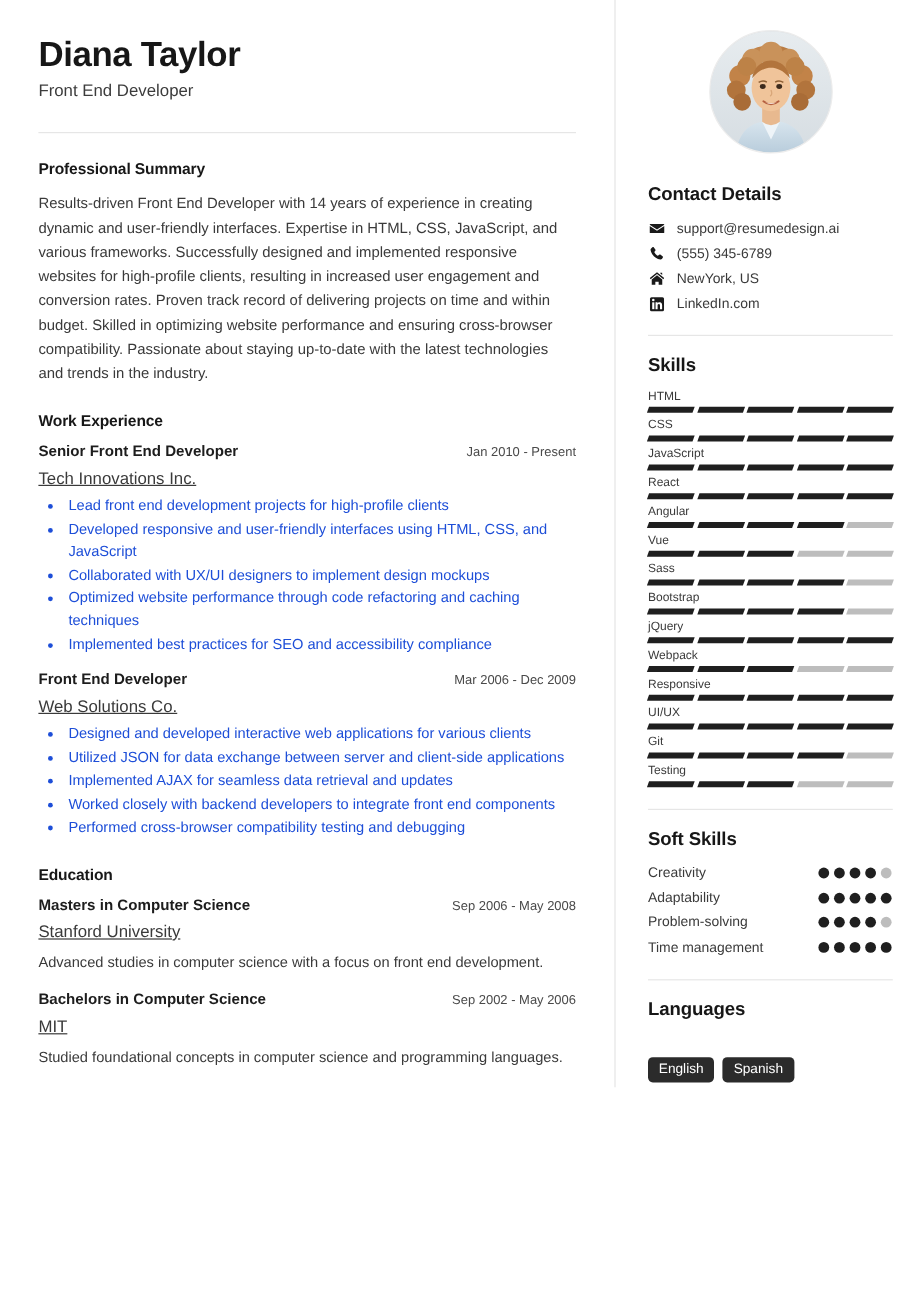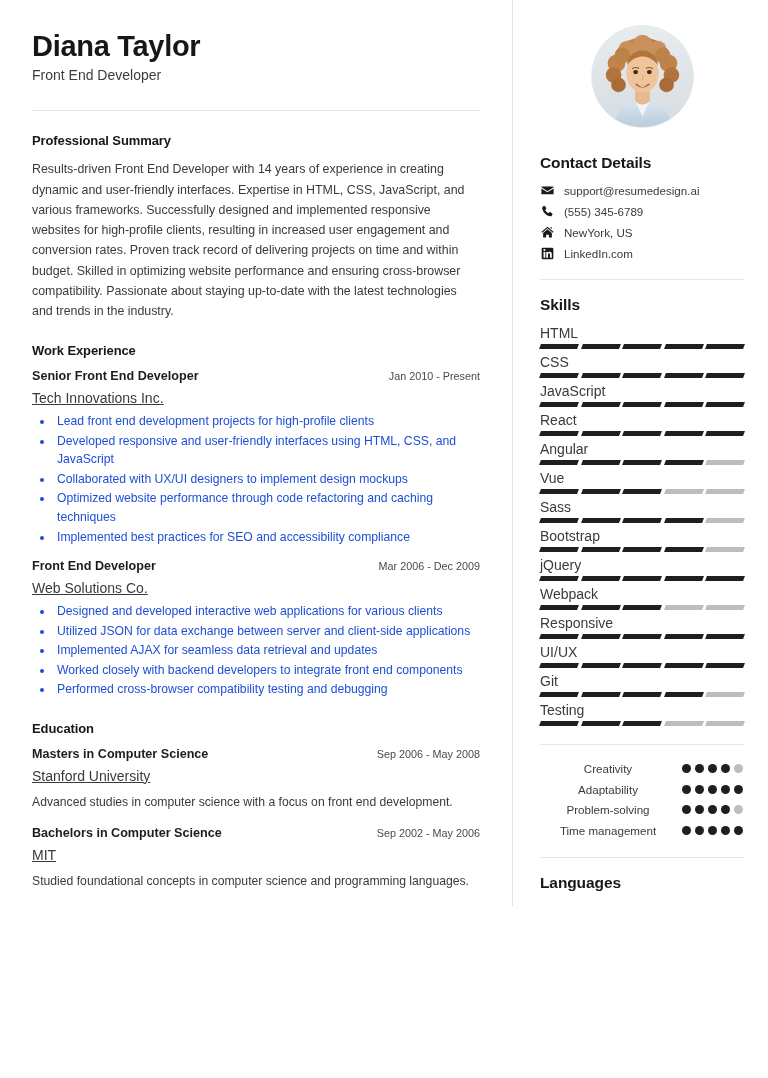--- a/index.html
+++ b/index.html
@@ -167,21 +167,21 @@
     display: flex;
     align-items: center;
     justify-content: center;
     color: #1a1a1a;
   }
   .c-icon svg { display: block; }
 
   
   .skill-item { margin-bottom: 5px; }
   .skill-label {
-    font-size: 14px;
+    font-size: 10px;
     color: #3a3a3a;
     margin-bottom: 3px;
   }
   .skill-bar {
     display: flex;
     gap: 4px;
     height: 5px;
   }
   .seg {
     flex: 1 1 0;
@@ -191,21 +191,20 @@
   }
   .seg.on { background: #1f1f1f; }
 
   
   .soft-row {
     display: flex;
     align-items: flex-start;
     justify-content: space-between;
     margin-bottom: 5px;
     gap: 6px;
-    text-align: center;
   }
   .soft-label {
     font-size: 11.6px;
     color: #3a3a3a;
     line-height: 1.35;
     flex: 1 1 auto;
   }
   .dots {
     width: 62px;
     flex: 0 0 62px;
@@ -564,20 +563,21 @@
               <span class="seg"></span>
               <span class="seg"></span>
             </div>
           </div>
         </div>
     </div>
 
     <div class="side-hr"></div>
 
     <div>
+      <div class="side-section-title">Soft Skills</div>
       <div id="soft-list">
           <div class="soft-row">
             <div class="soft-label">Creativity</div>
             <div class="dots">
               <span class="dot on"></span>
               <span class="dot on"></span>
               <span class="dot on"></span>
               <span class="dot on"></span>
               <span class="dot"></span>
             </div>

